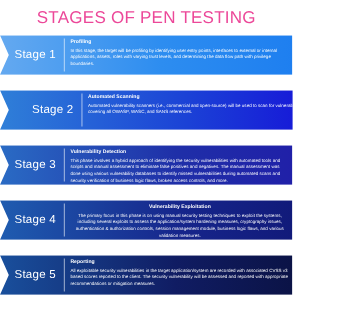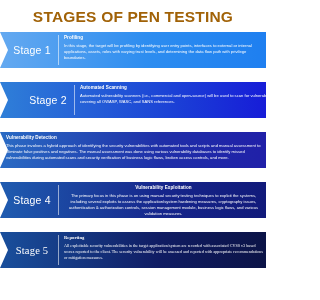--- a/index.html
+++ b/index.html
@@ -18,22 +18,22 @@
     position: relative;
     width: 266px;
     height: 300px;
     background: #ffffff;
     box-sizing: border-box;
   }
 
   .page-title {
     text-align: center;
     font-size: 15.5px;
-    font-weight: bold;
-    color: #a16207;
+    font-weight: normal;
+    color: #ec4899;
     letter-spacing: 0.2px;
     padding-top: 8px;
     margin: 0;
     line-height: 1.1;
     white-space: nowrap;
   }
 
   .stages {
     position: relative;
     margin-top: 7px;
@@ -97,21 +97,21 @@
     line-height: 1.5;
     margin: 0;
     letter-spacing: 0.02px;
   }
 
   
   .stage-row.s1 { background: linear-gradient(90deg, #64a9f0 0%, #2d8df0 55%, #1e7ff0 100%); }
   .stage-row.s2 { background: linear-gradient(90deg, #2f7fd8 0%, #1b42d6 60%, #1616d8 100%); padding-left: 16px; }
   .stage-row.s3 { background: linear-gradient(90deg, #2a6bc4 0%, #1f2fa8 60%, #2020a8 100%); }
   .stage-row.s4 { background: linear-gradient(90deg, #1f5cb0 0%, #16268c 60%, #111a7a 100%); text-align: center; }
-  .stage-row.s5 { background: linear-gradient(90deg, #194f9c 0%, #101c63 60%, #0b1346 100%); font-family: Liberation Serif, serif; }
+  .stage-row.s5 { background: linear-gradient(90deg, #194f9c 0%, #101c63 60%, #0b1346 100%); }
 </style>
 </head>
 <body>
 
 <div class="infographic">
 
   <h1 class="page-title">STAGES OF PEN TESTING</h1>
 
   <div class="stages">
 
@@ -127,20 +127,21 @@
     <div class="stage-row s2">
       <div class="stage-label">Stage 2</div>
       <div class="stage-divider"></div>
       <div class="stage-body">
         <div class="stage-heading">Automated Scanning</div>
         <div class="stage-desc">Automated vulnerability scanners (i.e., commercial and open-source) will be used to scan for vulnerabilities covering all OWASP, WASC, and SANS references.</div>
       </div>
     </div>
 
     <div class="stage-row s3">
+      <div class="stage-label">Stage 3</div>
       <div class="stage-divider"></div>
       <div class="stage-body">
         <div class="stage-heading">Vulnerability Detection</div>
         <div class="stage-desc">This phase involves a hybrid approach of identifying the security vulnerabilities with automated tools and scripts and manual assessment to eliminate false positives and negatives. The manual assessment was done using various vulnerability databases to identify missed vulnerabilities during automated scans and security verification of business logic flaws, broken access controls, and more.</div>
       </div>
     </div>
 
     <div class="stage-row s4">
       <div class="stage-label">Stage 4</div>
       <div class="stage-divider"></div>

